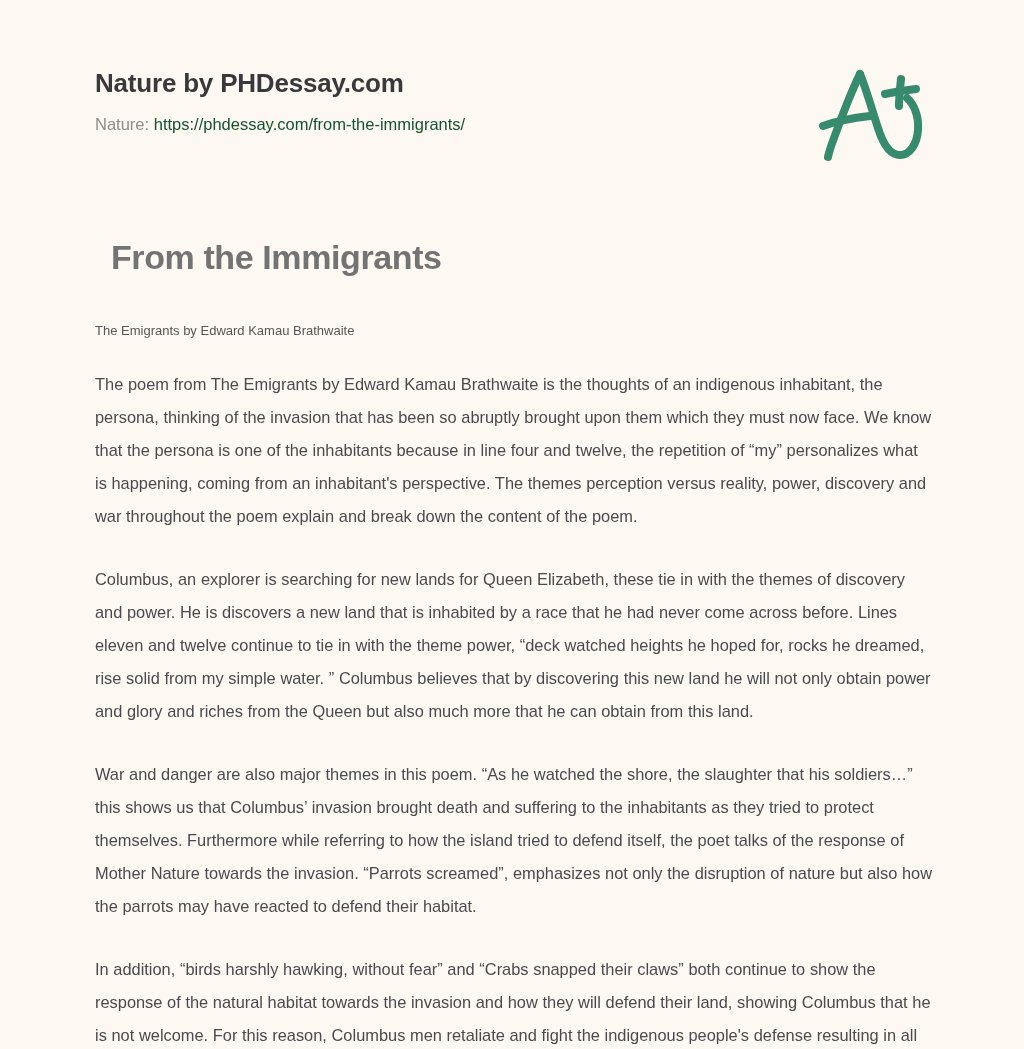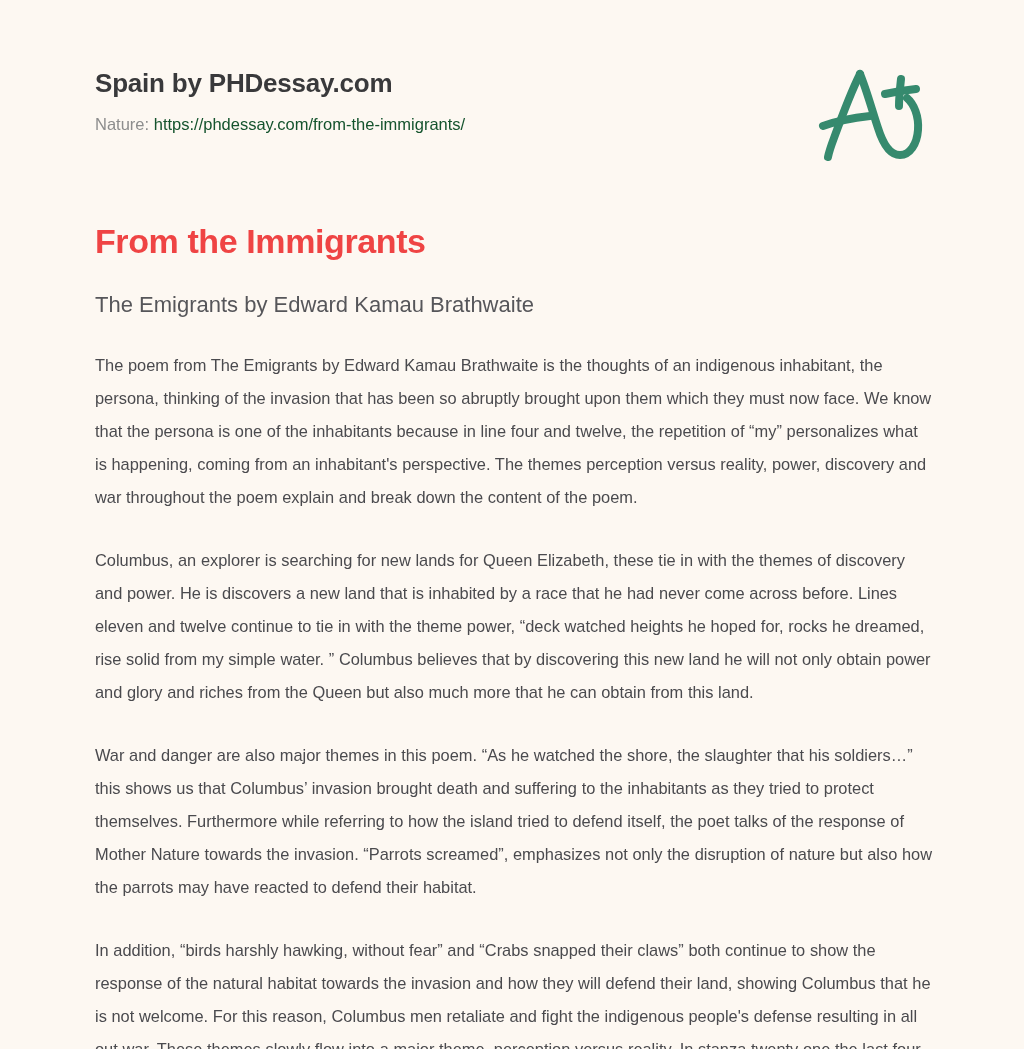--- a/index.html
+++ b/index.html
@@ -75,32 +75,32 @@
 
   
   .article {
     position: absolute;
     left: 95px;
     top: 222px;
     width: 838px;
   }
 
   .article-title {
-    margin: 0;
+    margin: 16px;
     font-size: 34px;
     font-weight: bold;
-    color: #ef4444;
+    color: #737373;
     letter-spacing: -0.4px;
     line-height: 1.15;
   }
 
   .article-subtitle {
     margin: 0;
     padding-top: 29px;
-    font-size: 22px;
+    font-size: 13px;
     color: #56565a;
     line-height: 1.4;
   }
 
   .article-body {
     padding-top: 28px;
   }
 
   .article-body p {
     margin: 0 0 30px 0;
@@ -113,21 +113,21 @@
   .article-body p:last-child {
     margin-bottom: 0;
   }
 </style>
 </head>
 <body>
 
 <div class="page">
 
   <div class="header">
-    <div class="brand-line">Spain by PHDessay.com</div>
+    <div class="brand-line">Nature by PHDessay.com</div>
     <div class="source-line">
       <span class="source-label">Nature: </span><a class="source-url" href="#">https://phdessay.com/from-the-immigrants/</a>
     </div>
   </div>
 
   <div class="logo">
     <svg viewBox="0 0 130 110" xmlns="http://www.w3.org/2000/svg">
       <g fill="none" stroke="#368a6e" stroke-linecap="round" stroke-linejoin="round">
 
         <path d="M54 14 C46 30, 36 56, 28 78 C25 86, 23 92, 22 97" stroke-width="8"></path>

